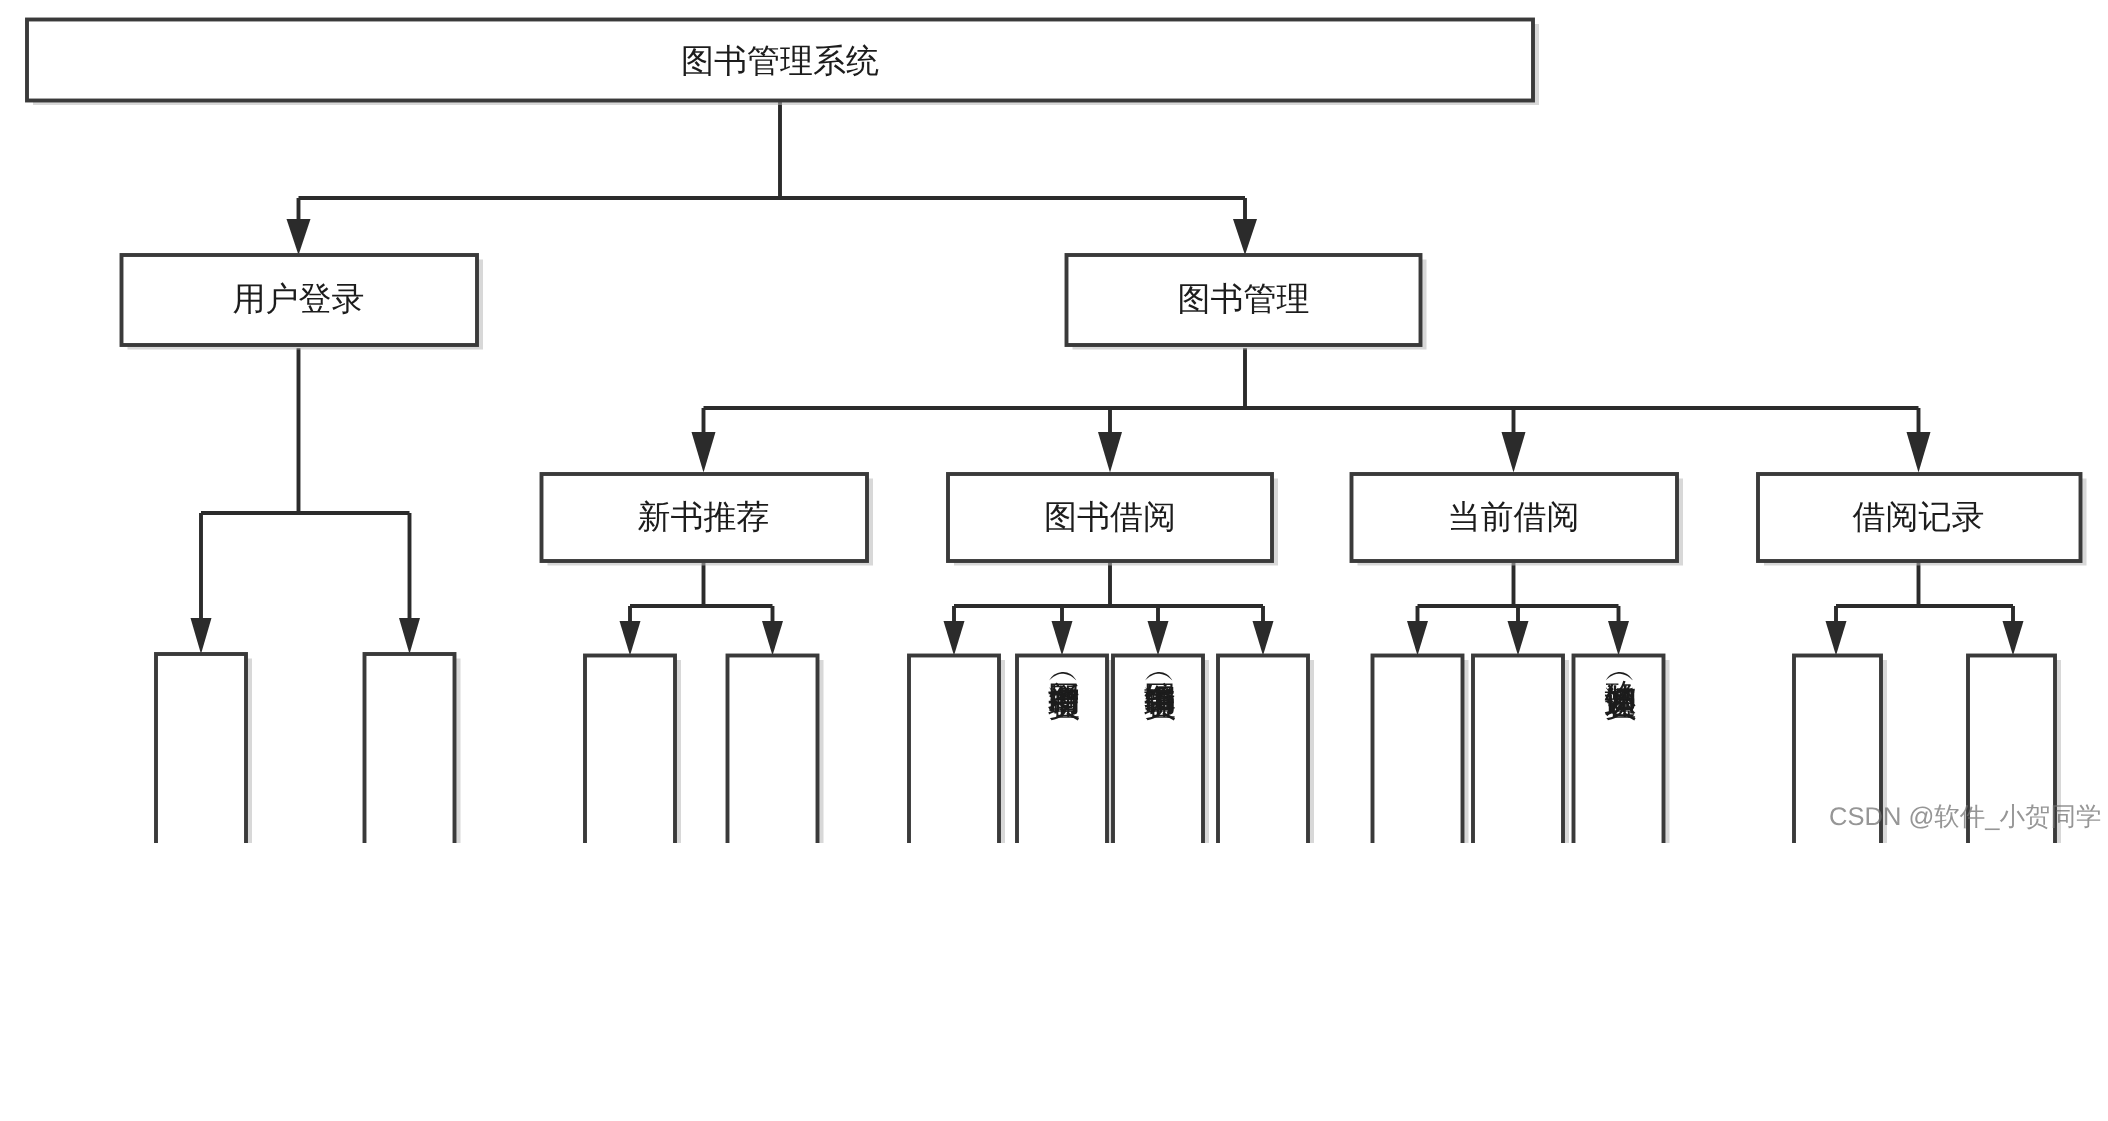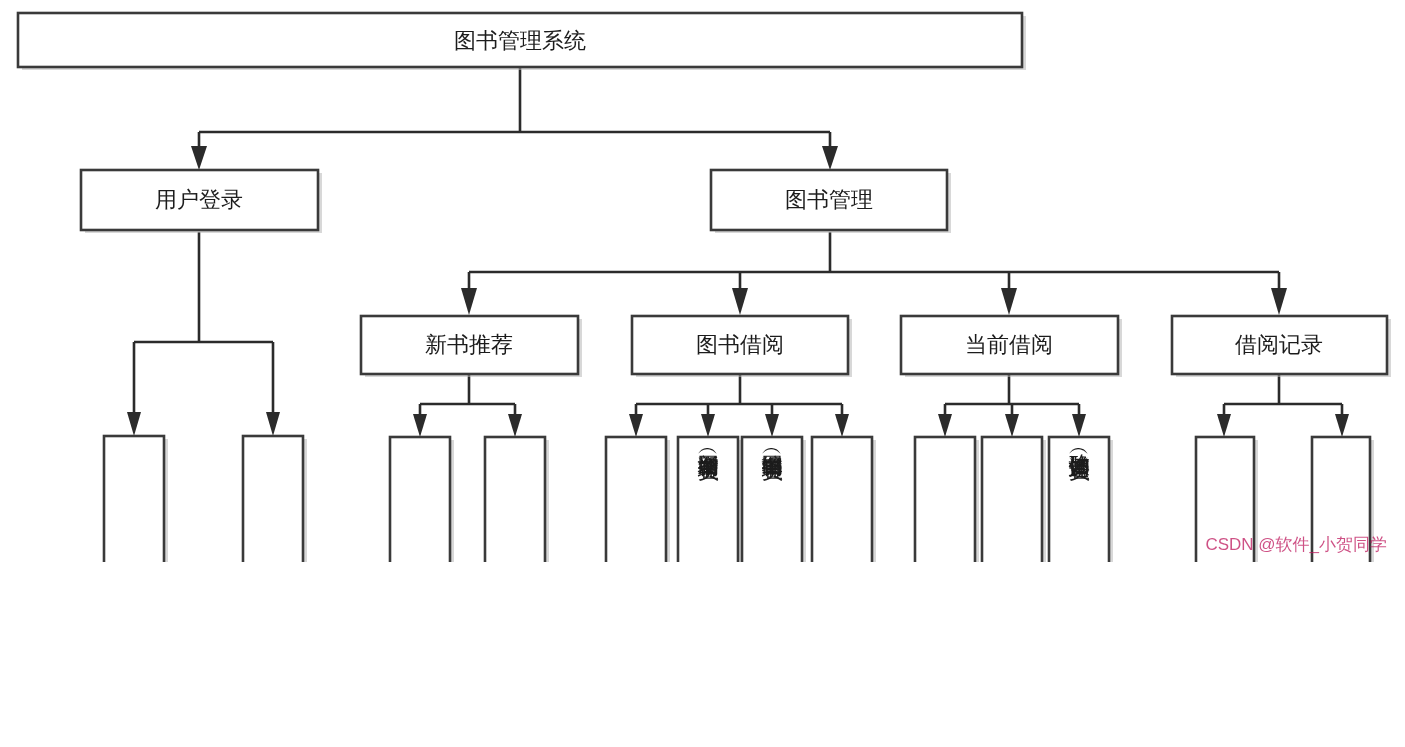--- a/index.html
+++ b/index.html
@@ -66,25 +66,25 @@
     font-family: "Liberation Sans", "DejaVu Sans", sans-serif;
     font-size: 21px;
     line-height: 1.08;
     color: #1c1c1c;
     letter-spacing: 1px;
     white-space: nowrap;
     text-align: center;
   }
   .watermark {
     position: absolute;
-    right: 18px;
+    right: 4px;
     bottom: 6px;
     font-family: "Liberation Sans", "DejaVu Sans", sans-serif;
     font-size: 17px;
-    color: #be185d;
+    color: #737373;
     opacity: 0.75;
     white-space: nowrap;
     pointer-events: none;
   }
 </style>
 </head>
 <body>
 
 <div id="diagram-root">
 

